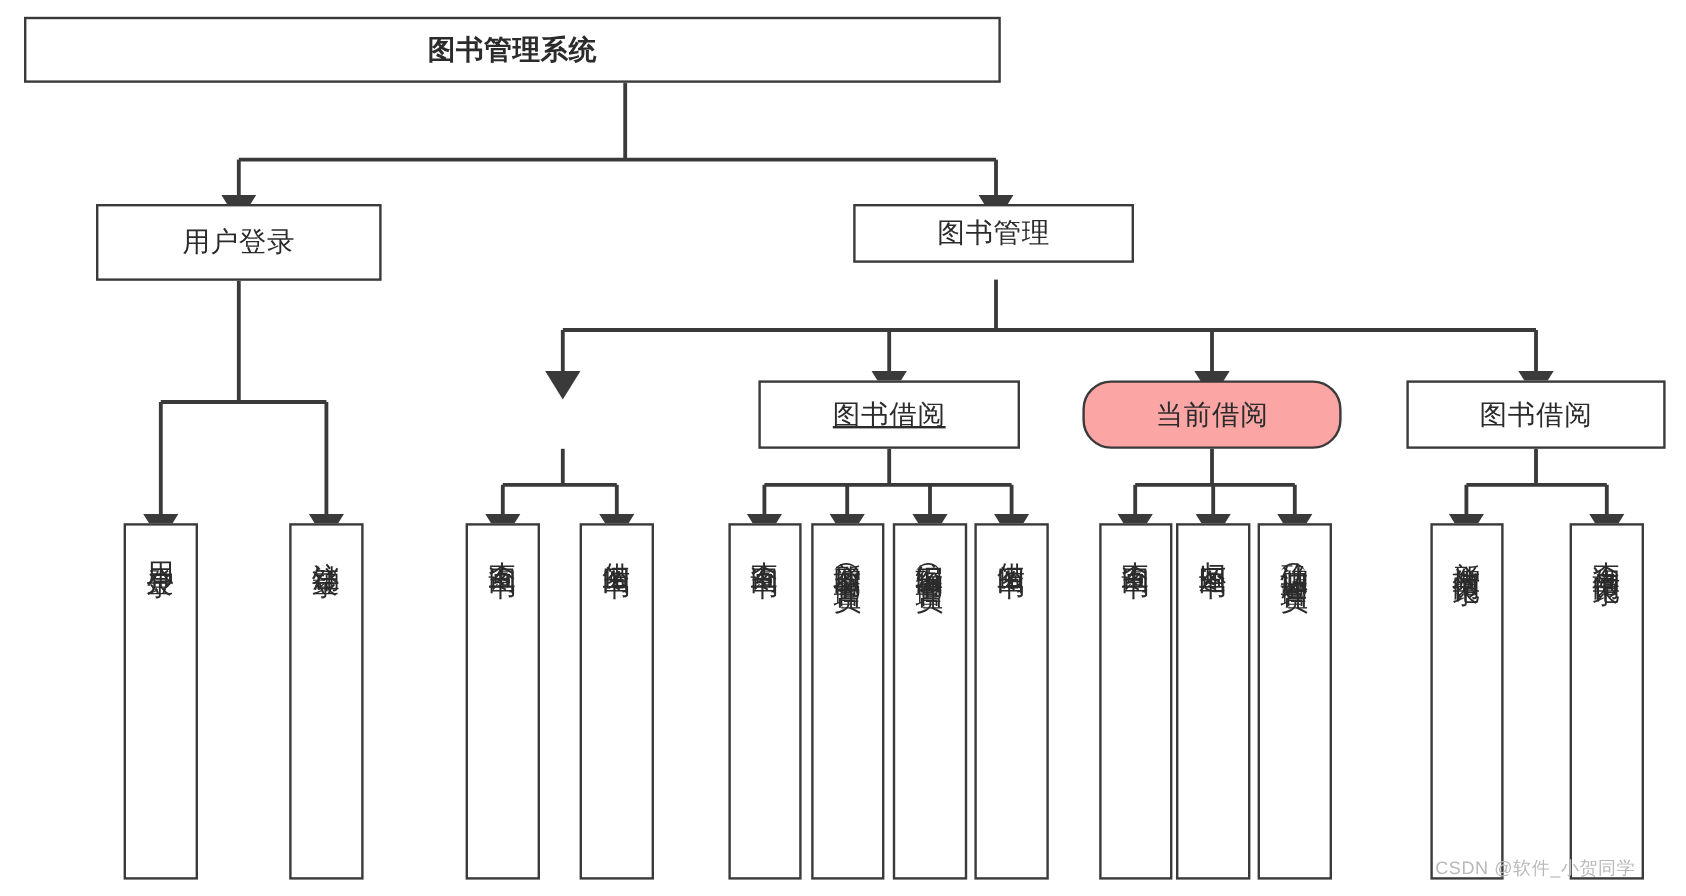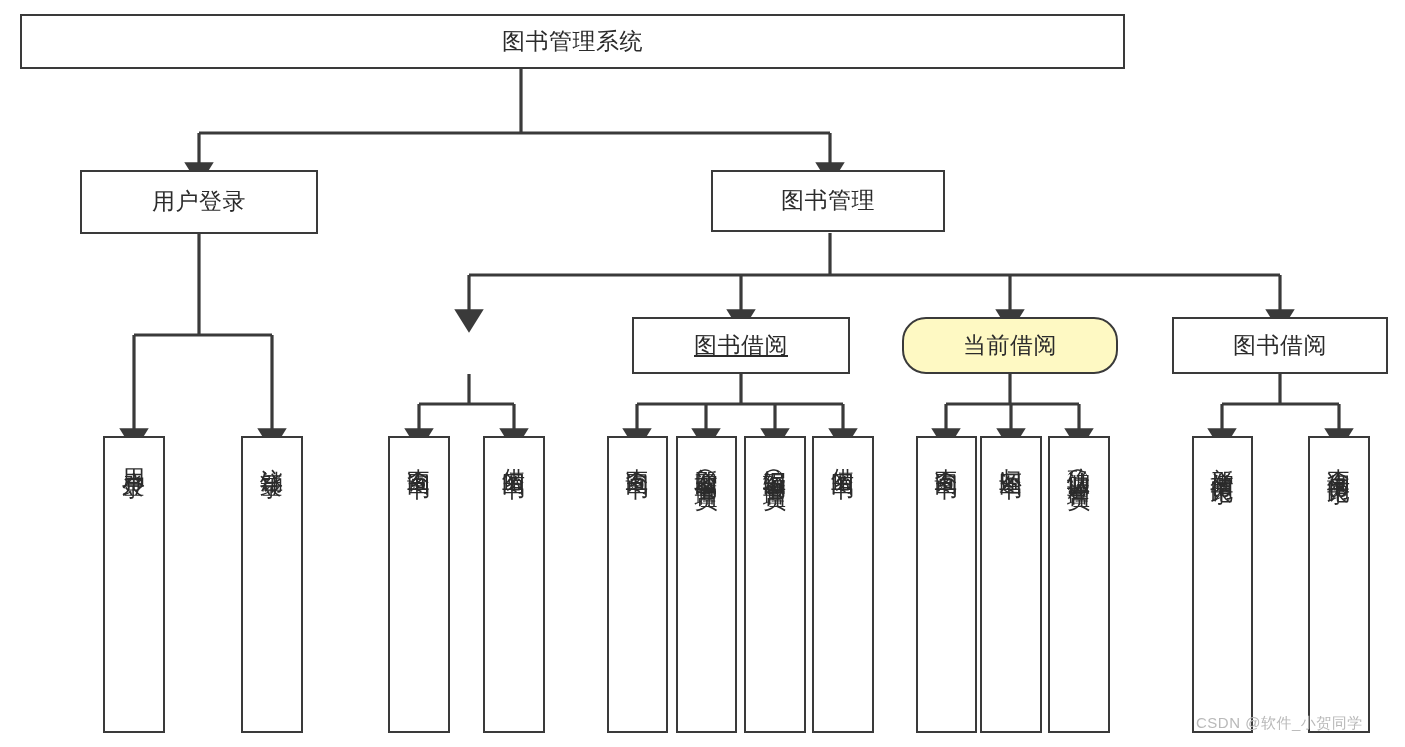--- a/index.html
+++ b/index.html
@@ -114,35 +114,35 @@
       <path d="M1011,404 L1011,432" marker-end="url(#arrow)"></path>
       <path d="M1079,404 L1079,432" marker-end="url(#arrow)"></path>
 
       <path d="M1280,374 L1280,404"></path>
       <path d="M1222,404 L1339,404"></path>
       <path d="M1222,404 L1222,432" marker-end="url(#arrow)"></path>
       <path d="M1339,404 L1339,432" marker-end="url(#arrow)"></path>
     </g>
   </svg>
 
-  <div class="node horizontal" id="n-root" style="left: 20px; top: 14px; width: 1105px; height: 55px; border-color: rgb(58, 58, 58); background: rgb(255, 255, 255); color: rgb(43, 43, 43);">
+  <div class="node horizontal" id="n-root" style="left: 20px; top: 14px; width: 814px; height: 55px; border-color: rgb(58, 58, 58); background: rgb(255, 255, 255); color: rgb(43, 43, 43); font-weight: bold;">
     <span class="node-label">图书管理系统</span>
   </div>
 
   <div class="node horizontal" id="n-l2_user_login" style="left: 80px; top: 170px; width: 238px; height: 64px; border-color: rgb(58, 58, 58); background: rgb(255, 255, 255); color: rgb(43, 43, 43);">
     <span class="node-label">用户登录</span>
   </div>
-  <div class="node horizontal" id="n-l2_book_manage" style="left: 711px; top: 170px; width: 234px; height: 62px; border-color: rgb(58, 58, 58); background: rgb(255, 255, 255); color: rgb(43, 43, 43);">
+  <div class="node horizontal" id="n-l2_book_manage" style="left: 711px; top: 170px; width: 234px; height: 49px; border-color: rgb(58, 58, 58); background: rgb(255, 255, 255); color: rgb(43, 43, 43);">
     <span class="node-label">图书管理</span>
   </div>
 
   <div class="node horizontal" id="n-l3_borrow" style="left: 632px; top: 317px; width: 218px; height: 57px; border-color: rgb(58, 58, 58); background: rgb(255, 255, 255); color: rgb(43, 43, 43); text-decoration: underline;">
     <span class="node-label">图书借阅</span>
   </div>
-  <div class="node horizontal" id="n-l3_current" style="left: 902px; top: 317px; width: 216px; height: 57px; border-color: rgb(58, 58, 58); background: #fef9c3; color: rgb(43, 43, 43); border-radius: 24px;">
+  <div class="node horizontal" id="n-l3_current" style="left: 902px; top: 317px; width: 216px; height: 57px; border-color: rgb(58, 58, 58); background: #fca5a5; color: rgb(43, 43, 43); border-radius: 24px;">
     <span class="node-label">当前借阅</span>
   </div>
   <div class="node horizontal" id="n-l3_record" style="left: 1172px; top: 317px; width: 216px; height: 57px; border-color: rgb(58, 58, 58); background: rgb(255, 255, 255); color: rgb(43, 43, 43);">
     <span class="node-label">图书借阅</span>
   </div>
 
   <div class="node vertical" id="n-leaf_user_login" style="left: 103px; top: 436px; width: 62px; height: 297px; border-color: rgb(58, 58, 58); background: rgb(255, 255, 255); color: rgb(43, 43, 43);">
     <span class="node-label">用户登录</span>
   </div>
   <div class="node vertical" id="n-leaf_user_logout" style="left: 241px; top: 436px; width: 62px; height: 297px; border-color: rgb(58, 58, 58); background: rgb(255, 255, 255); color: rgb(43, 43, 43);">

